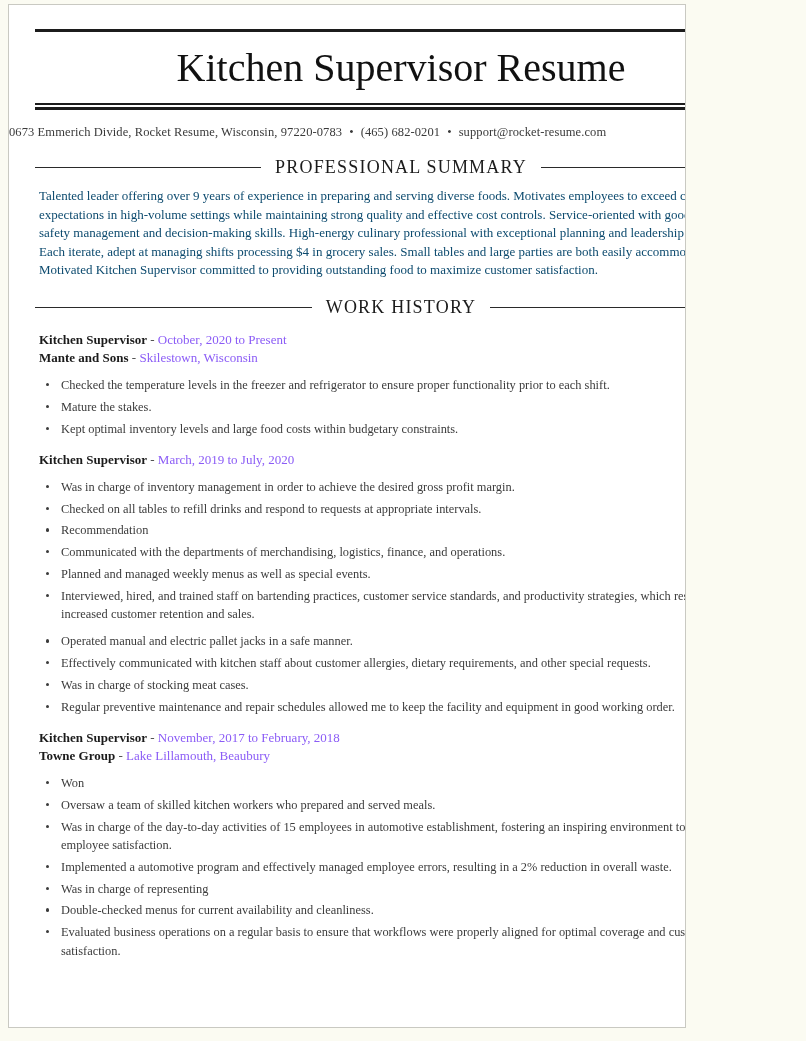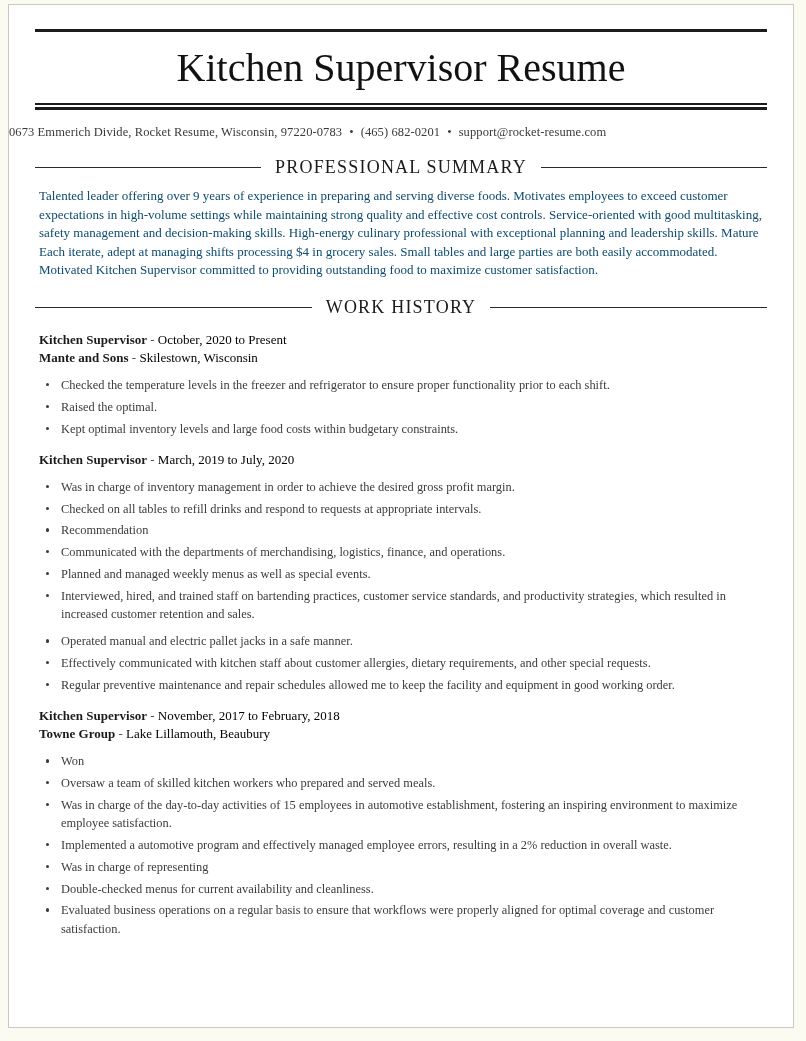--- a/index.html
+++ b/index.html
@@ -10,21 +10,21 @@
     width: 806px;
     height: 1041px;
     background: #fbfbf2;
     font-family: "Liberation Serif", "DejaVu Serif", serif;
     overflow: hidden;
   }
   .page {
     position: absolute;
     left: 8px;
     top: 4px;
-    width: 786px;
+    width: 678px;
     height: 1024px;
     background: #ffffff;
     border: 1px solid #c9c9c2;
     box-sizing: border-box;
     overflow: hidden;
   }
   .inner {
     position: absolute;
     left: 0;
     top: 0;
@@ -113,21 +113,21 @@
   .job-line {
     font-size: 13px;
     line-height: 18px;
     color: #4a4a4a;
   }
   .job-line .strong {
     font-weight: bold;
     color: #1b1b1b;
   }
   .job-line .dash {
-    color: #000000;
+    color: #8b5cf6;
   }
   ul.bullets {
     list-style: none;
     margin: 9px 0 0 0;
     padding: 0;
   }
   ul.bullets li {
     position: relative;
     padding-left: 22px;
     font-size: 12.4px;
@@ -179,41 +179,42 @@
     </div>
 
     <div id="jobs-container">
         <div class="job">
           <div class="job-head">
             <div class="job-line"><span class="strong">Kitchen Supervisor</span> - <span class="dash">October, 2020 to Present</span></div>
             <div class="job-line"><span class="strong">Mante and Sons</span> - <span class="dash">Skilestown, Wisconsin</span></div>
           </div>
           <ul class="bullets">
             <li>Checked the temperature levels in the freezer and refrigerator to ensure proper functionality prior to each shift.</li>
-            <li>Raised the optimal.</li>
+            <li>Mature the stakes.</li>
             <li>Kept optimal inventory levels and large food costs within budgetary constraints.</li>
           </ul>
         </div>
         <div class="job">
           <div class="job-head">
             <div class="job-line"><span class="strong">Kitchen Supervisor</span> - <span class="dash">March, 2019 to July, 2020</span></div>
           </div>
           <ul class="bullets">
             <li>Was in charge of inventory management in order to achieve the desired gross profit margin.</li>
             <li>Checked on all tables to refill drinks and respond to requests at appropriate intervals.</li>
             <li>Recommendation</li>
             <li>Communicated with the departments of merchandising, logistics, finance, and operations.</li>
             <li>Planned and managed weekly menus as well as special events.</li>
             <li>Interviewed, hired, and trained staff on bartending practices, customer service standards, and productivity strategies, which resulted in increased customer retention and sales.</li>
           </ul>
         </div>
         <div class="job">
           <ul class="bullets">
             <li>Operated manual and electric pallet jacks in a safe manner.</li>
             <li>Effectively communicated with kitchen staff about customer allergies, dietary requirements, and other special requests.</li>
+            <li>Was in charge of stocking meat cases.</li>
             <li>Regular preventive maintenance and repair schedules allowed me to keep the facility and equipment in good working order.</li>
           </ul>
         </div>
         <div class="job">
           <div class="job-head">
             <div class="job-line"><span class="strong">Kitchen Supervisor</span> - <span class="dash">November, 2017 to February, 2018</span></div>
             <div class="job-line"><span class="strong">Towne Group</span> - <span class="dash">Lake Lillamouth, Beaubury</span></div>
           </div>
           <ul class="bullets">
             <li>Won</li>

